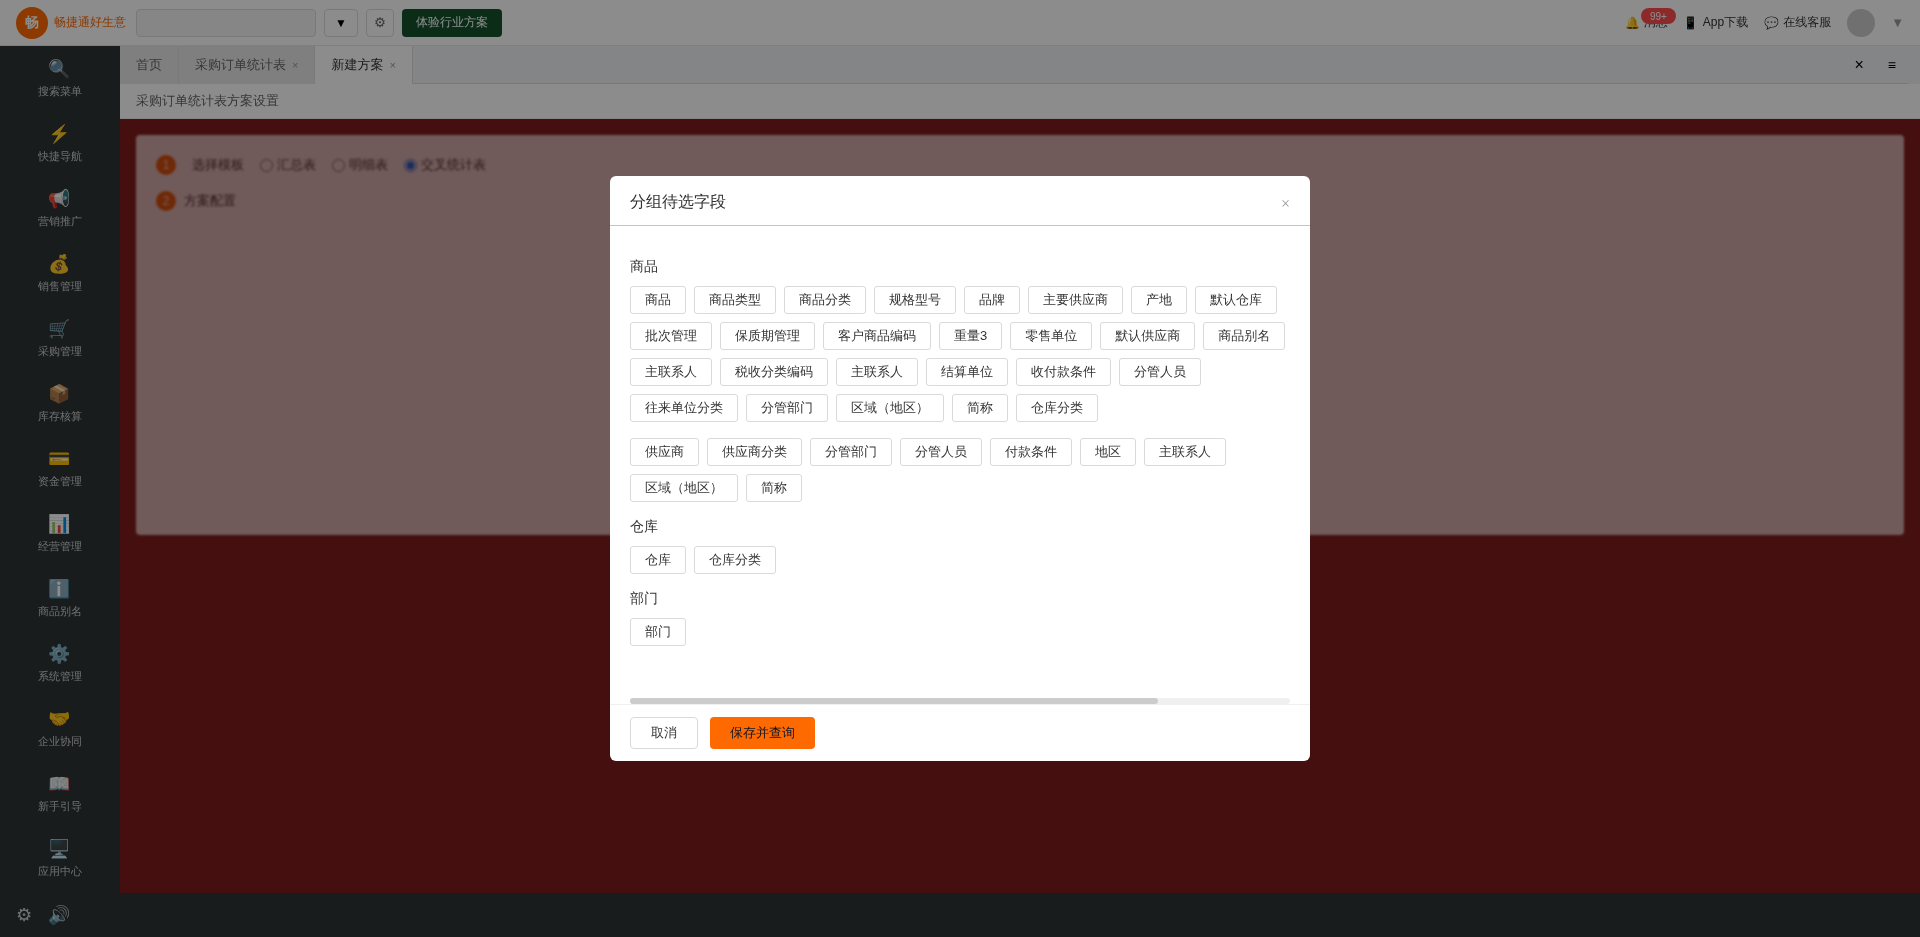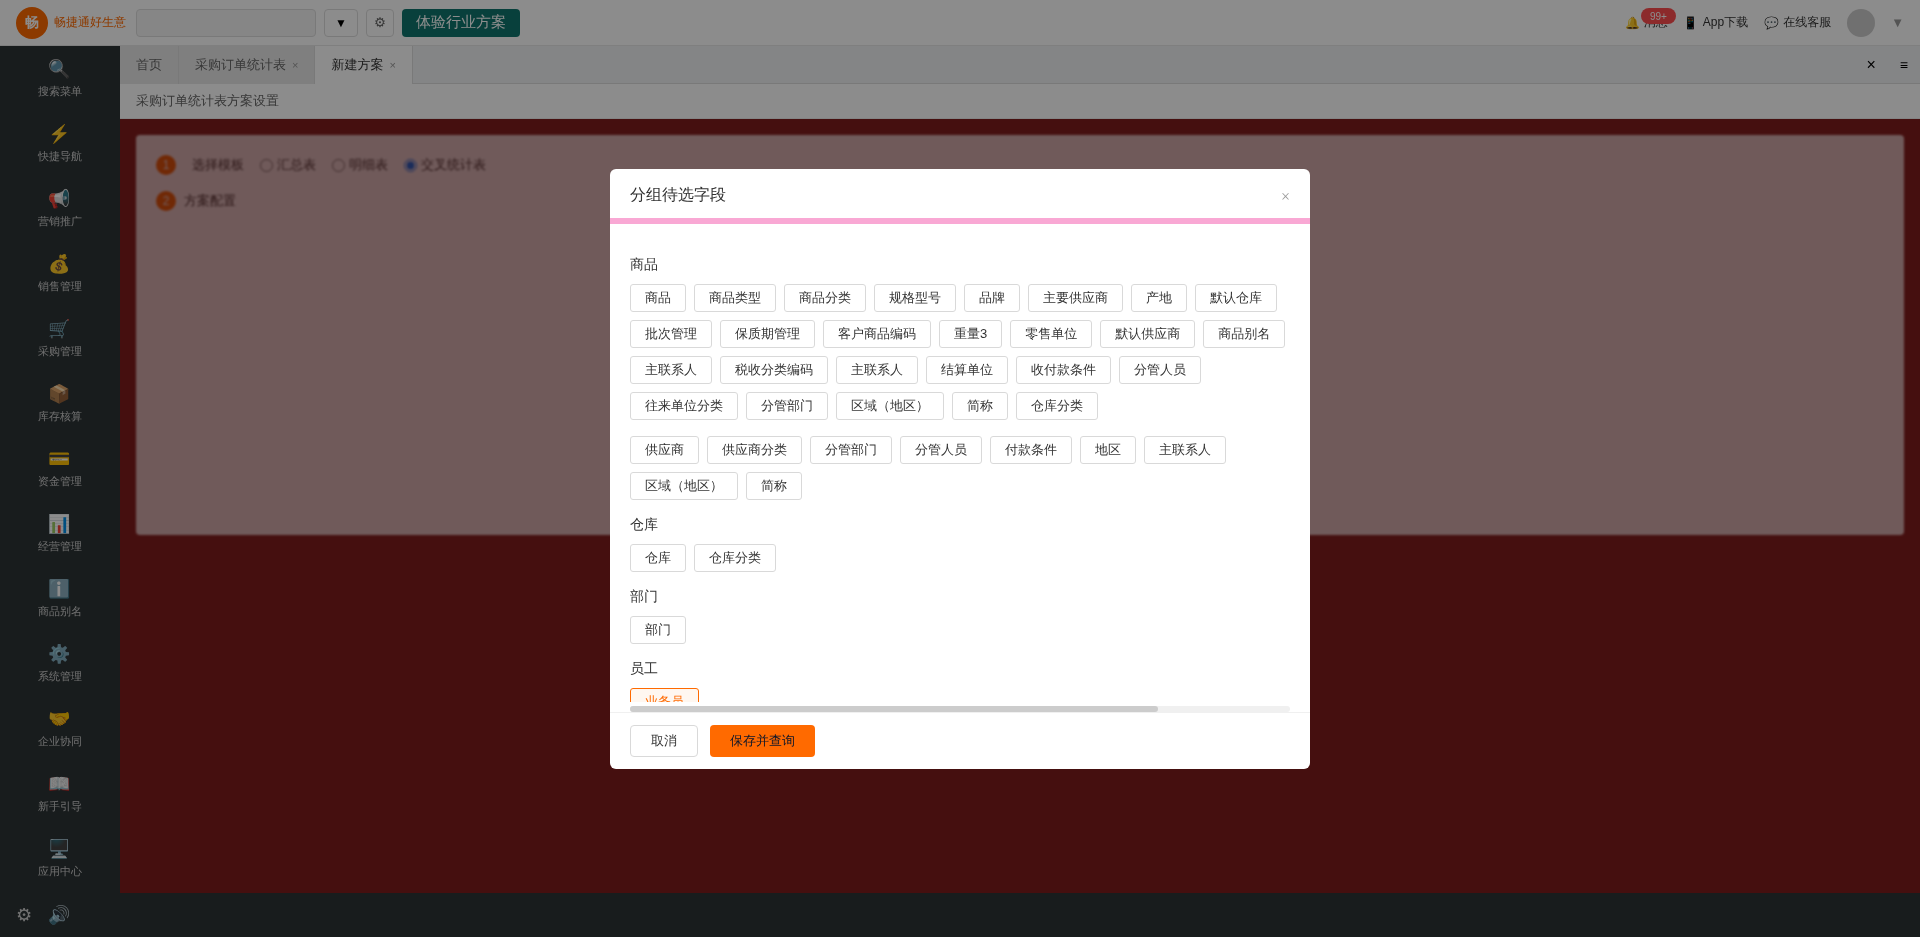--- a/index.html
+++ b/index.html
@@ -65,28 +65,28 @@
     .gear-btn {
       width: 28px; height: 28px;
       border: 1px solid #ddd;
       border-radius: 4px;
       background: #fff;
       display: flex; align-items: center; justify-content: center;
       cursor: pointer;
       color: #666;
     }
     .trial-btn {
-      background: #0f766e;
+      background: #14532d;
       color: #fff;
       border: none;
       border-radius: 4px;
       padding: 0 14px;
       height: 28px;
       cursor: pointer;
-      font-size: 15px;
+      font-size: 12px;
     }
     .top-right {
       display: flex;
       align-items: center;
       gap: 16px;
     }
     .badge-btn {
       display: flex; align-items: center; gap: 4px;
       font-size: 12px; color: #333; cursor: pointer; position: relative;
     }
@@ -125,21 +125,21 @@
       font-size: 11px;
       gap: 4px;
     }
     .sidebar-item .s-icon {
       font-size: 18px;
     }
 
     
     .tab-bar {
       position: fixed;
-      top: 46px; left: 120px; right: 0;
+      top: 46px; left: 120px; right: 12px;
       height: 38px;
       background: #f0f2f5;
       display: flex;
       align-items: center;
       border-bottom: 1px solid #ddd;
       z-index: 85;
     }
     .tab-item {
       height: 38px;
       padding: 0 16px;
@@ -195,21 +195,21 @@
       background: #fff;
       border-radius: 6px;
       width: 700px;
       max-height: 600px;
       display: flex;
       flex-direction: column;
       position: relative;
     }
     .modal-header {
       padding: 16px 20px 12px;
-      border-bottom: 6px solid #f9a8d4;
+      border-bottom: 1px solid #f9a8d4;
       display: flex;
       align-items: flex-end;
       justify-content: space-between;
       font-family: Liberation Serif, serif;
     }
     .modal-title {
       font-size: 16px;
       font-weight: 500;
       color: #333;
     }
@@ -501,26 +501,20 @@
         </div>
       </div>
 
       <div class="field-section">
         <div class="section-title">部门</div>
         <div class="field-chips">
           <div class="field-chip">部门</div>
         </div>
       </div>
 
-      <div class="field-section">
-        <div class="section-title">员工</div>
-        <div class="field-chips">
-          <div class="field-chip selected">业务员</div>
-        </div>
-      </div>
 
     </div>
 
     <div style="padding: 4px 20px 0 20px; display:flex; align-items:center;">
       <div style="flex:1; height:6px; background:#f0f0f0; border-radius:3px; position:relative;">
         <div style="width:80%; height:6px; background:#ccc; border-radius:3px;"></div>
       </div>
     </div>
 
     <div class="modal-footer">

